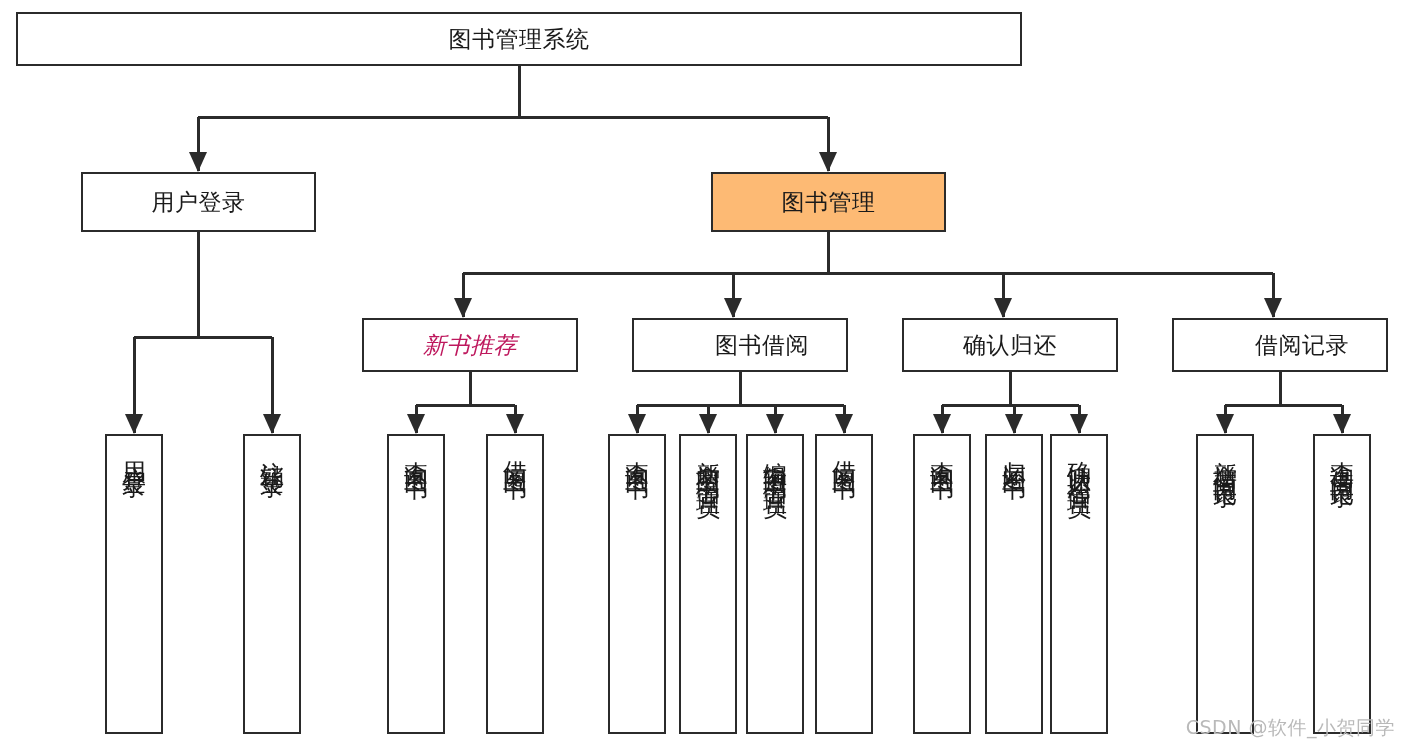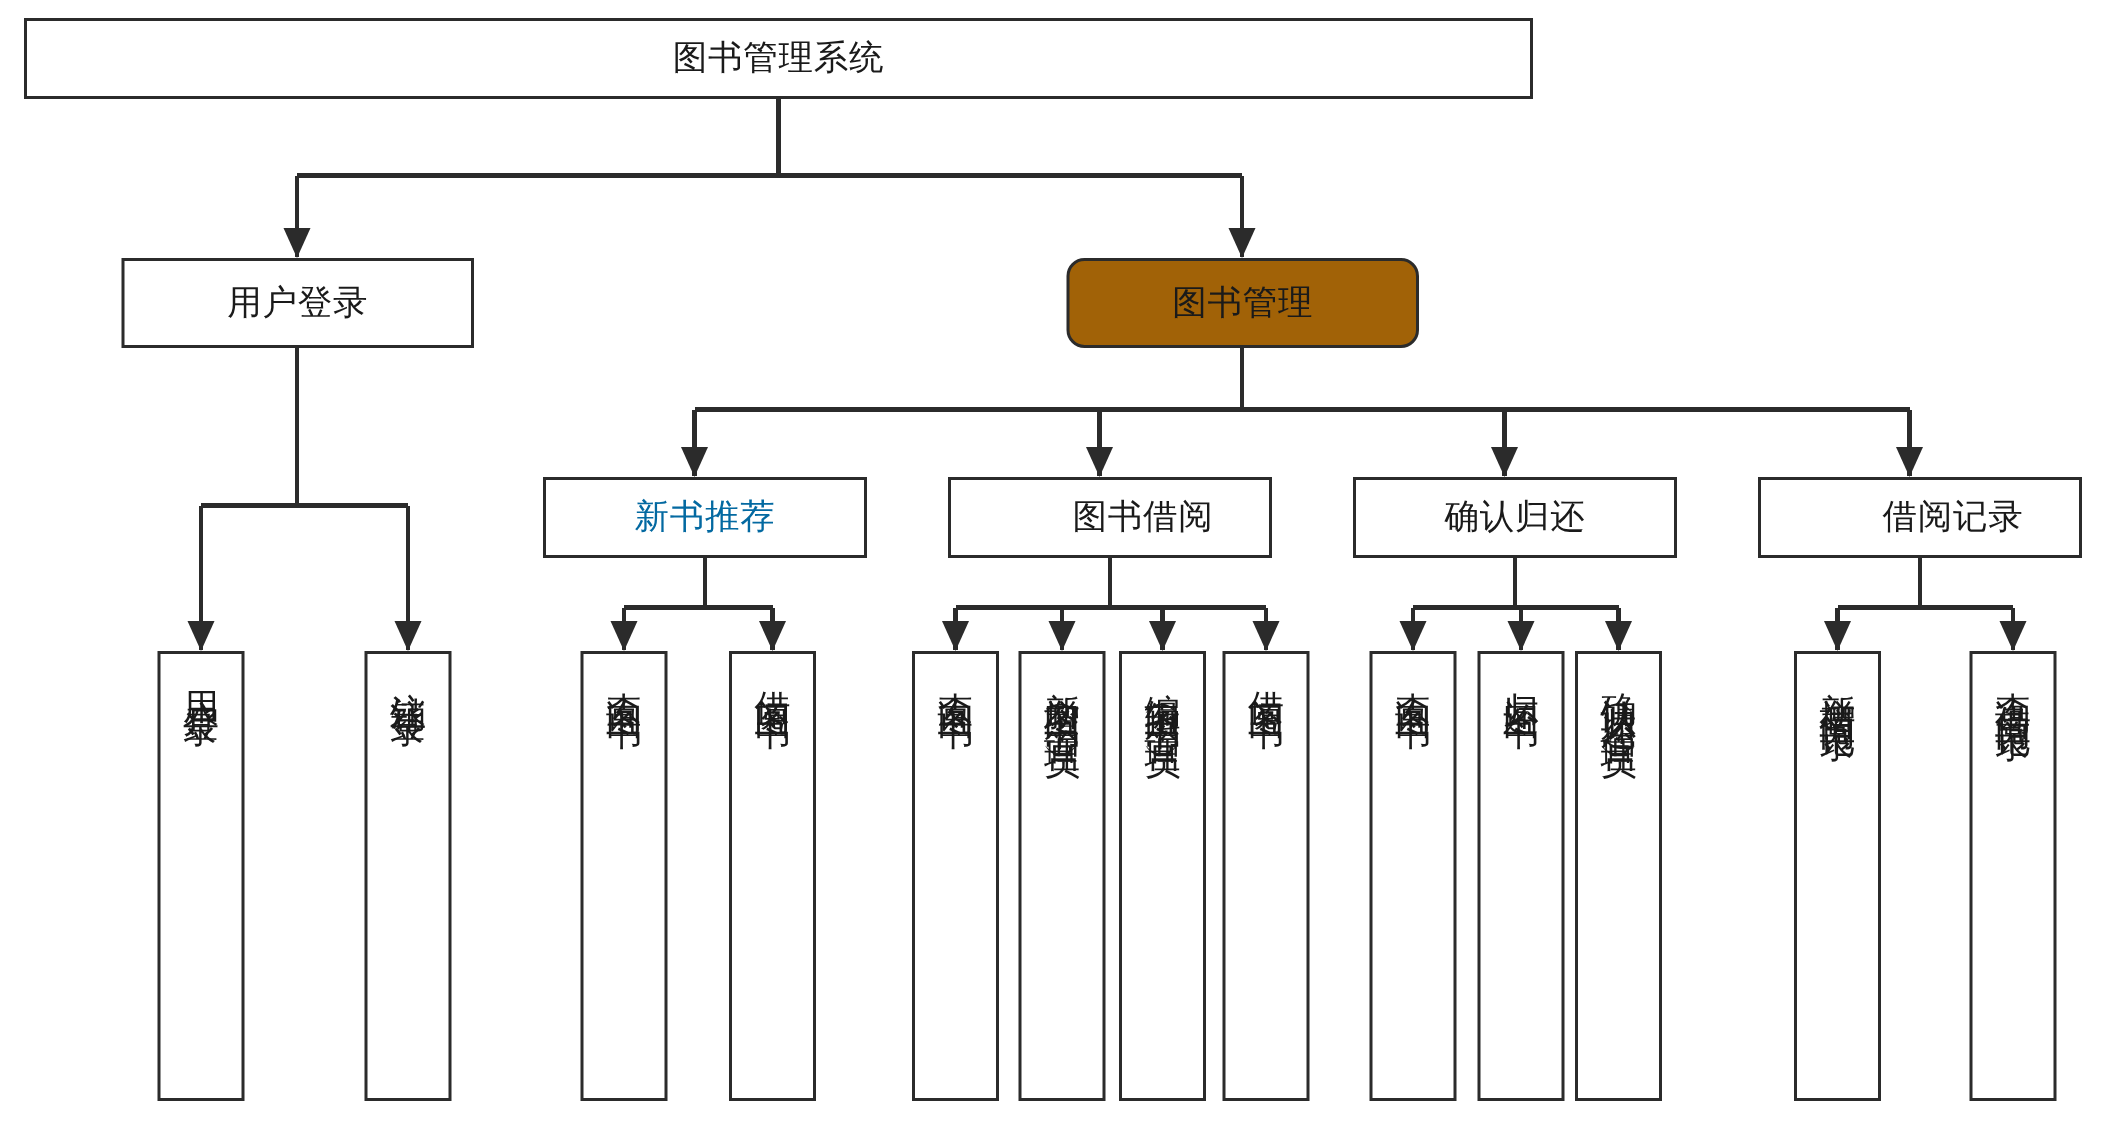--- a/index.html
+++ b/index.html
@@ -131,25 +131,25 @@
       <line x1="1342" y1="405" x2="1342" y2="433" stroke="#2b2b2b" stroke-width="3" shape-rendering="crispEdges"></line>
       <polygon points="1333,414 1351,414 1342,434" fill="#2b2b2b"></polygon>
     </svg>
   <div id="nodes-layer">
       <div class="node-box" style="left: 16px; top: 12px; width: 1006px; height: 54px; border-color: rgb(43, 43, 43); background: rgb(255, 255, 255);">
         <span class="node-label-h" style="color: rgb(26, 26, 26);">图书管理系统</span>
       </div>
       <div class="node-box" style="left: 81px; top: 172px; width: 235px; height: 60px; border-color: rgb(43, 43, 43); background: rgb(255, 255, 255);">
         <span class="node-label-h" style="color: rgb(26, 26, 26);">用户登录</span>
       </div>
-      <div class="node-box" style="left: 711px; top: 172px; width: 235px; height: 60px; border-color: rgb(43, 43, 43); background: #a16207; border-radius: 12px;">
+      <div class="node-box" style="left: 711px; top: 172px; width: 235px; height: 60px; border-color: rgb(43, 43, 43); background: #fdba74;">
         <span class="node-label-h" style="color: rgb(26, 26, 26);">图书管理</span>
       </div>
       <div class="node-box" style="left: 362px; top: 318px; width: 216px; height: 54px; border-color: rgb(43, 43, 43); background: rgb(255, 255, 255);">
-        <span class="node-label-h" style="color: #0369a1;">新书推荐</span>
+        <span class="node-label-h" style="color: #be185d; font-style: italic;">新书推荐</span>
       </div>
       <div class="node-box" style="left: 632px; top: 318px; width: 216px; height: 54px; border-color: rgb(43, 43, 43); background: rgb(255, 255, 255); padding-left: 44px;">
         <span class="node-label-h" style="color: rgb(26, 26, 26);">图书借阅</span>
       </div>
       <div class="node-box" style="left: 902px; top: 318px; width: 216px; height: 54px; border-color: rgb(43, 43, 43); background: rgb(255, 255, 255);">
         <span class="node-label-h" style="color: rgb(26, 26, 26);">确认归还</span>
       </div>
       <div class="node-box" style="left: 1172px; top: 318px; width: 216px; height: 54px; border-color: rgb(43, 43, 43); background: rgb(255, 255, 255); padding-left: 44px;">
         <span class="node-label-h" style="color: rgb(26, 26, 26);">借阅记录</span>
       </div>
@@ -186,13 +186,14 @@
       <div class="node-box vertical" style="left: 1050px; top: 434px; width: 58px; height: 300px; border-color: rgb(43, 43, 43); background: rgb(255, 255, 255);">
         <span class="node-label-v" style="color: rgb(26, 26, 26);">确认归还（管理员）</span>
       </div>
       <div class="node-box vertical" style="left: 1196px; top: 434px; width: 58px; height: 300px; border-color: rgb(43, 43, 43); background: rgb(255, 255, 255);">
         <span class="node-label-v" style="color: rgb(26, 26, 26);">新增借阅记录</span>
       </div>
       <div class="node-box vertical" style="left: 1313px; top: 434px; width: 58px; height: 300px; border-color: rgb(43, 43, 43); background: rgb(255, 255, 255);">
         <span class="node-label-v" style="color: rgb(26, 26, 26);">查询借阅记录</span>
       </div>
     </div>
+  <div class="watermark">CSDN @软件_小贺同学</div>
 </div>
 
 </body></html>

